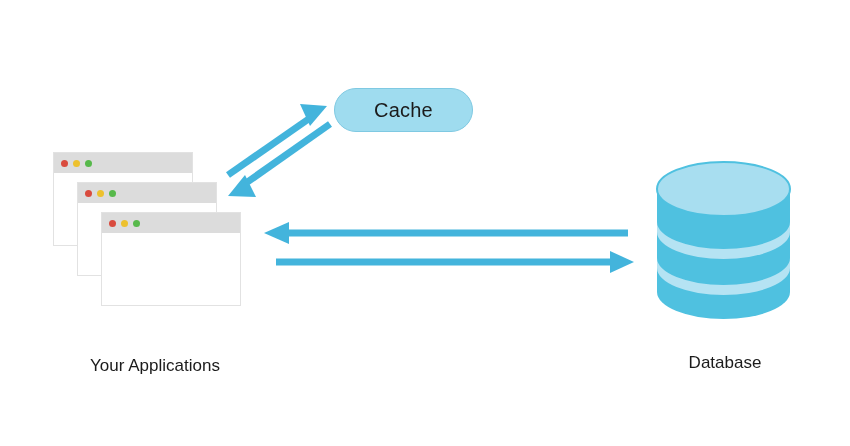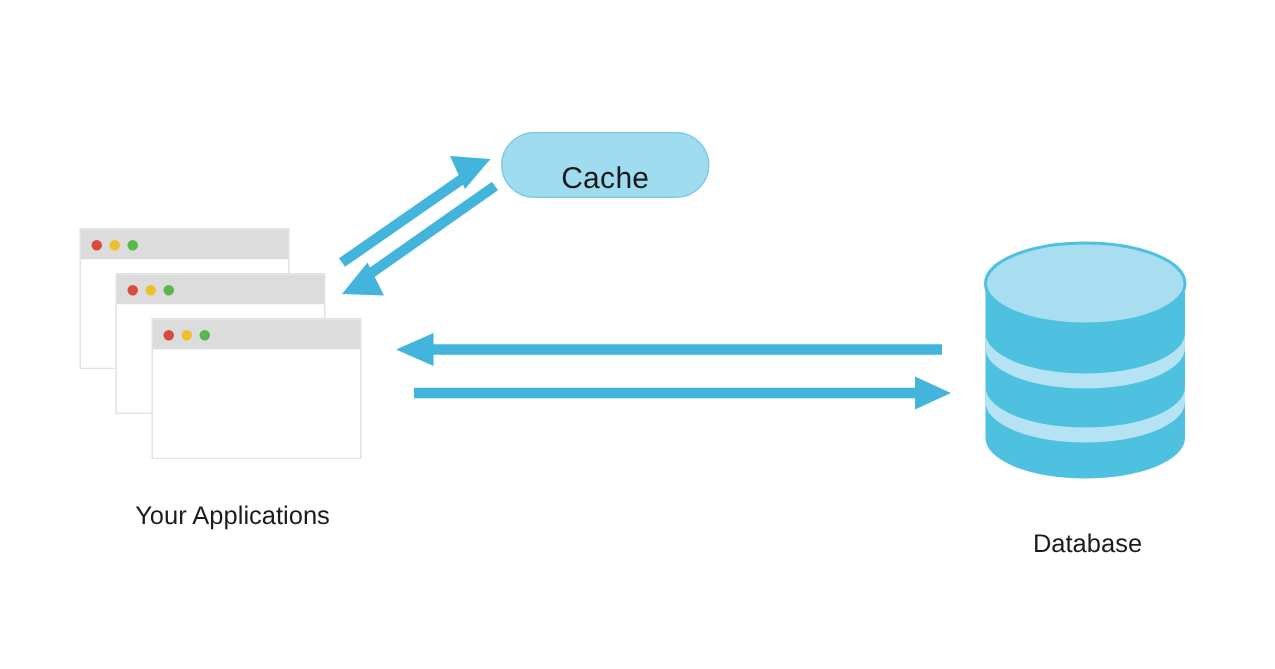--- a/index.html
+++ b/index.html
@@ -58,38 +58,38 @@
     position: absolute;
     left: 334px;
     top: 88px;
     width: 139px;
     height: 44px;
     border-radius: 22px;
     background: #9fdcef;
     border: 1px solid #7fc9e2;
     box-sizing: border-box;
     display: flex;
-    align-items: flex-end;
+    align-items: center;
     justify-content: center;
   }
   .cache-label {
     font-size: 20px;
     color: #1b1b1b;
     letter-spacing: 0.2px;
   }
 
   
   .caption {
     position: absolute;
     font-size: 17px;
     color: #1b1b1b;
     text-align: center;
     white-space: nowrap;
   }
-  #caption-apps { left: 40px; top: 334px; width: 230px; }
+  #caption-apps { left: 40px; top: 356px; width: 230px; }
   #caption-db   { left: 655px; top: 353px; width: 140px; }
 </style>
 </head>
 <body>
 
 <div id="diagram-canvas">
 
   <div class="browser-window" style="left:53px; top:152px; width:140px; height:94px;">
     <div class="browser-titlebar">
       <span class="dot dot-red"></span>

